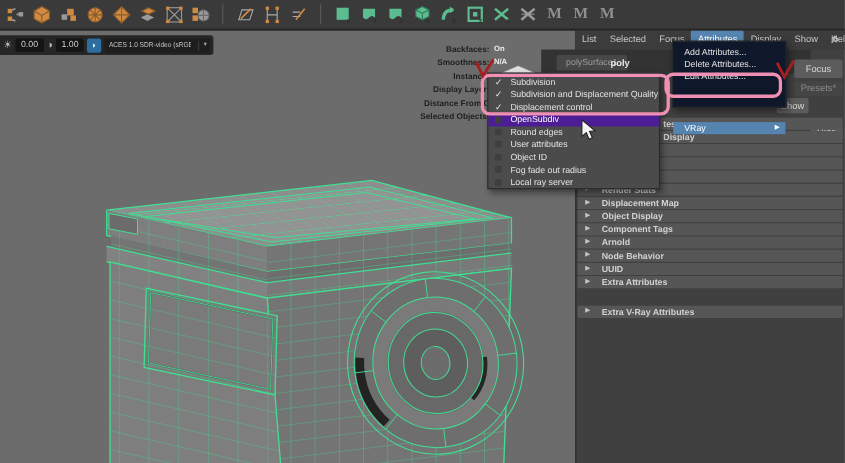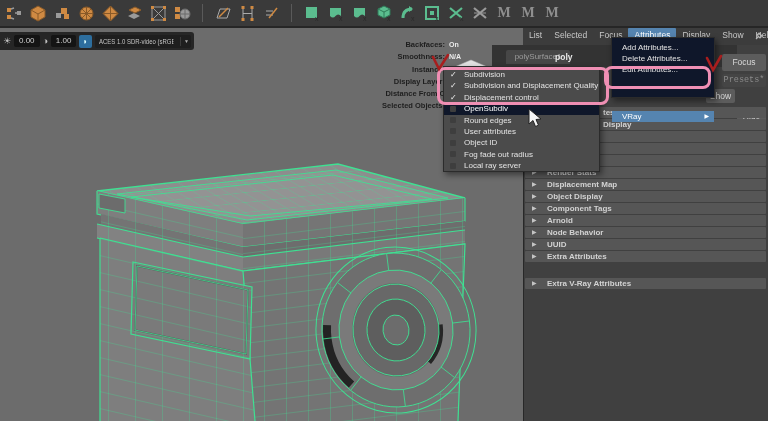--- a/index.html
+++ b/index.html
@@ -55,21 +55,21 @@
   .secrow.gap{margin-top:16px;}
   
   #attrmenu{left:611px;top:37px;width:104px;height:61px;background:#0f172a;border:1px solid #2b2b2b;
             box-shadow:2px 3px 6px rgba(0,0,0,.45);z-index:5;padding-top:4px;box-sizing:border-box;}
   #attrmenu .ami{height:11px;line-height:11px;font-size:8px;color:#e3e3e3;padding-left:10px;position:relative;white-space:nowrap;}
   #attrmenu .ami.hl{background:#5584b0;color:#fff;margin-top:36px;}
   #attrmenu .ami .sub{position:absolute;right:5px;top:0;font-size:6px;}
   #vraymenu{left:443px;top:66px;width:157px;height:106px;background:#4b4b4b;border:1px solid #2b2b2b;
             box-shadow:2px 3px 6px rgba(0,0,0,.45);z-index:5;padding-top:2px;box-sizing:border-box;}
   #vraymenu .vmi{height:11.4px;line-height:11.4px;font-size:8px;color:#e3e3e3;position:relative;padding-left:20px;white-space:nowrap;}
-  #vraymenu .vmi.hl{background:#0f172a;color:#fff;}
+  #vraymenu .vmi.hl{background:#4c1d95;color:#fff;}
   #vraymenu .chk{position:absolute;left:6px;top:0;font-size:8px;color:#f0f0f0;}
   #vraymenu .ubox{position:absolute;left:6px;top:2.5px;width:6px;height:6px;background:#3e3e3e;border-radius:1px;}
   
   .pinkbox{border:3.5px solid #ef8fb4;border-radius:8px;z-index:8;box-sizing:border-box;}
   .redchk{z-index:9;}
   #cursor{z-index:10;}
 </style>
 </head>
 <body>
 
@@ -319,21 +319,21 @@
         <path d="M2 8 L5 5 M5 2 L8 5 L6 7 L3 4 Z" stroke="#b5b5b5" stroke-width="1.2" fill="none"></path>
       </svg></span>
 </div>
 
 <div id="tabstrip" class="abs">
   <span class="rtab">polySurface1</span>
   <span class="rtab2">poly</span>
 </div>
 
 <span class="rbtn abs" style="left:722px;top:54px;width:44px;height:17px;line-height:17px;">Focus</span>
-<span class="rbtn abs" id="presetsbtn" style="left:722px;top:74px;width:44px;height:13px;line-height:13px;font-family:Liberation Mono, monospace;">Presets*</span>
+<span class="rbtn abs" id="presetsbtn" style="left:722px;top:74px;width:44px;height:13px;line-height:13px;">Presets*</span>
 <span class="rbtn abs" style="left:706px;top:89px;width:29px;height:14px;line-height:14px;">Show</span>
 <span class="rbtn abs" style="left:737px;top:89px;width:29px;height:14px;line-height:14px;margin-top:24px;">Hide</span>
 <span class="tinybox abs" style="left:703px;top:58px;"></span>
 <span class="tinybox abs" style="left:703px;top:74px;"></span>
 
 <div id="sections" class="abs">
   <div class="secrow frag">
       <span class="sarr">▶</span>
       <span class="slab">tes</span>
     </div>

